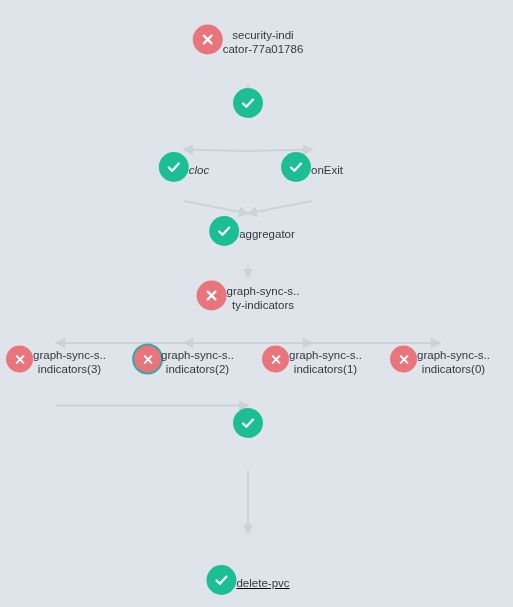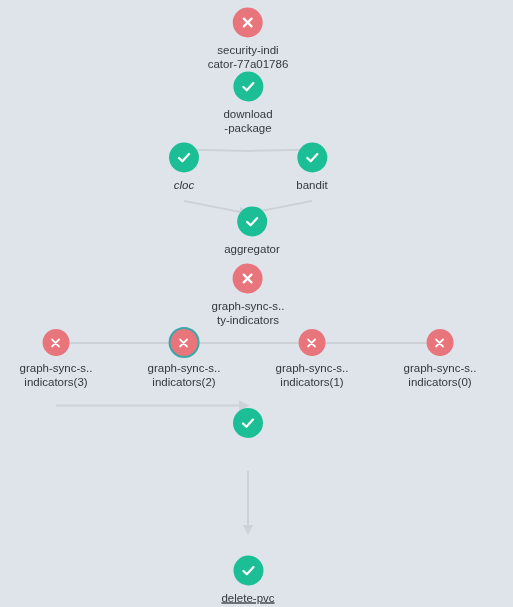--- a/index.html
+++ b/index.html
@@ -5,21 +5,21 @@
   html,body{margin:0;padding:0;}
   body{
     width:513px;height:607px;overflow:hidden;
     background:#dfe4eb;
     font-family:"Liberation Sans", sans-serif;
   }
   #canvas{position:relative;width:513px;height:607px;}
   #edges{position:absolute;left:0;top:0;width:513px;height:607px;}
 
   .node{position:absolute;transform:translate(-50%,-50%);display:flex;
-        flex-direction:column;align-items:center;}
+        align-items:center;}
   .disc{border-radius:50%;display:flex;align-items:center;justify-content:center;
         box-sizing:border-box;}
   .disc.ok{background:#1cbf95;}
   .disc.fail{background:#e8747c;}
   .disc.sel{box-shadow:0 0 0 2px #3aa8a8;}
   .disc svg{display:block;}
   .label{margin-top:5px;text-align:center;color:#33383d;
          font-size:11.5px;line-height:14px;white-space:pre;letter-spacing:0;}
 </style>
 </head>
@@ -58,42 +58,40 @@
 cator-77a01786</div>
       </div>
       <div class="node" style="left: 248px; top: 103px;">
         <div class="disc ok" style="width: 30px; height: 30px;">
           <span>
             <svg width="16" height="16" viewBox="0 0 24 24" aria-hidden="true">
               <path d="M4.5 12.7 L9.6 17.6 L19.5 6.9" fill="none" stroke="#ffffff" stroke-width="3.4" stroke-linecap="round" stroke-linejoin="round"></path>
             </svg>
           </span>
         </div>
-        <div class="label">download
--package</div>
       </div>
       <div class="node" style="left: 184px; top: 167px; font-style: italic;">
         <div class="disc ok" style="width: 30px; height: 30px;">
           <span>
             <svg width="16" height="16" viewBox="0 0 24 24" aria-hidden="true">
               <path d="M4.5 12.7 L9.6 17.6 L19.5 6.9" fill="none" stroke="#ffffff" stroke-width="3.4" stroke-linecap="round" stroke-linejoin="round"></path>
             </svg>
           </span>
         </div>
         <div class="label">cloc</div>
       </div>
       <div class="node" style="left: 312px; top: 167px;">
         <div class="disc ok" style="width: 30px; height: 30px;">
           <span>
             <svg width="16" height="16" viewBox="0 0 24 24" aria-hidden="true">
               <path d="M4.5 12.7 L9.6 17.6 L19.5 6.9" fill="none" stroke="#ffffff" stroke-width="3.4" stroke-linecap="round" stroke-linejoin="round"></path>
             </svg>
           </span>
         </div>
-        <div class="label">bandit</div>
+        <div class="label">onExit</div>
       </div>
       <div class="node" style="left: 252px; top: 231px;">
         <div class="disc ok" style="width: 30px; height: 30px;">
           <span>
             <svg width="16" height="16" viewBox="0 0 24 24" aria-hidden="true">
               <path d="M4.5 12.7 L9.6 17.6 L19.5 6.9" fill="none" stroke="#ffffff" stroke-width="3.4" stroke-linecap="round" stroke-linejoin="round"></path>
             </svg>
           </span>
         </div>
         <div class="label">aggregator</div>

